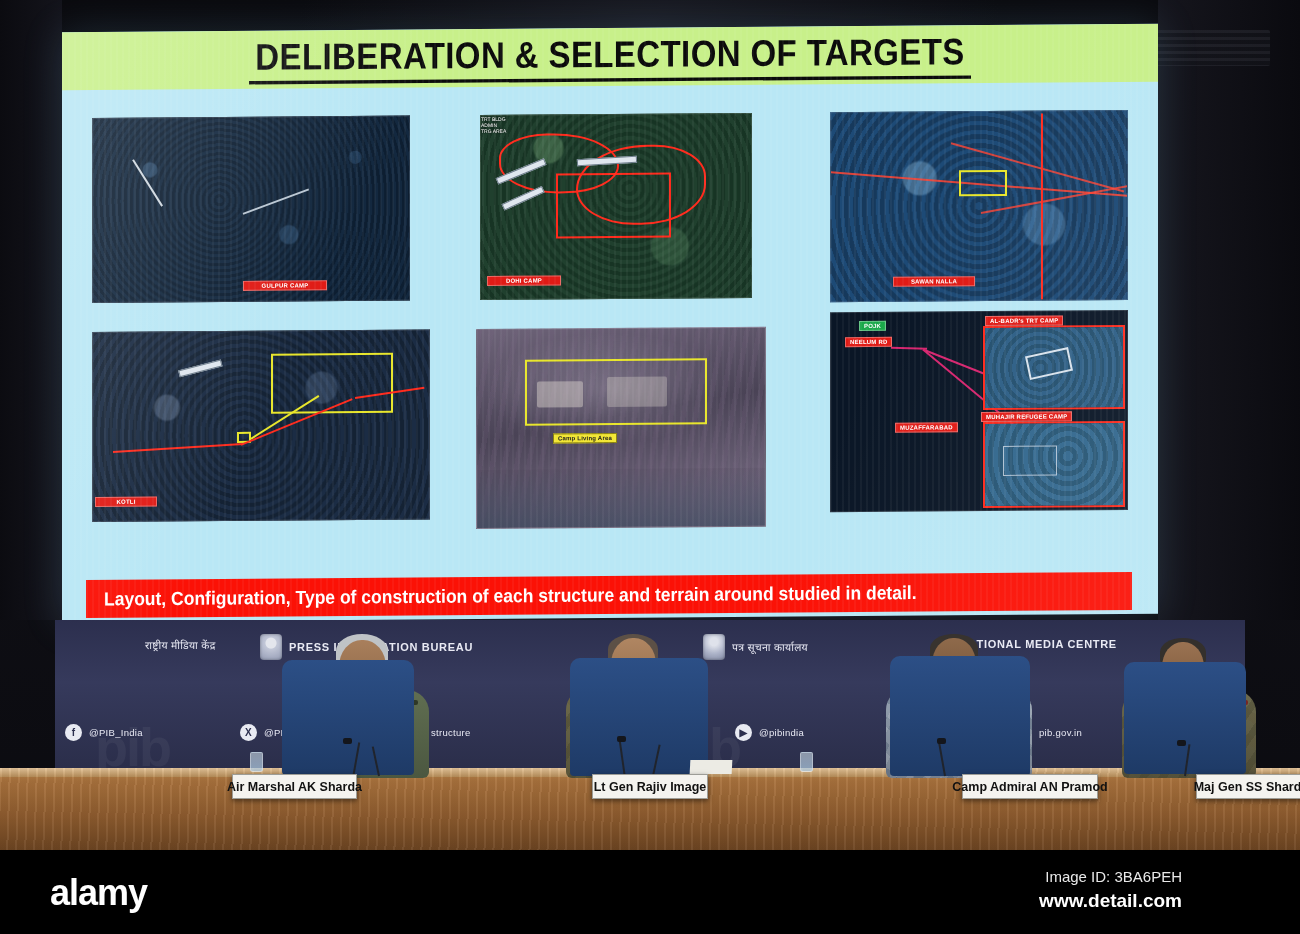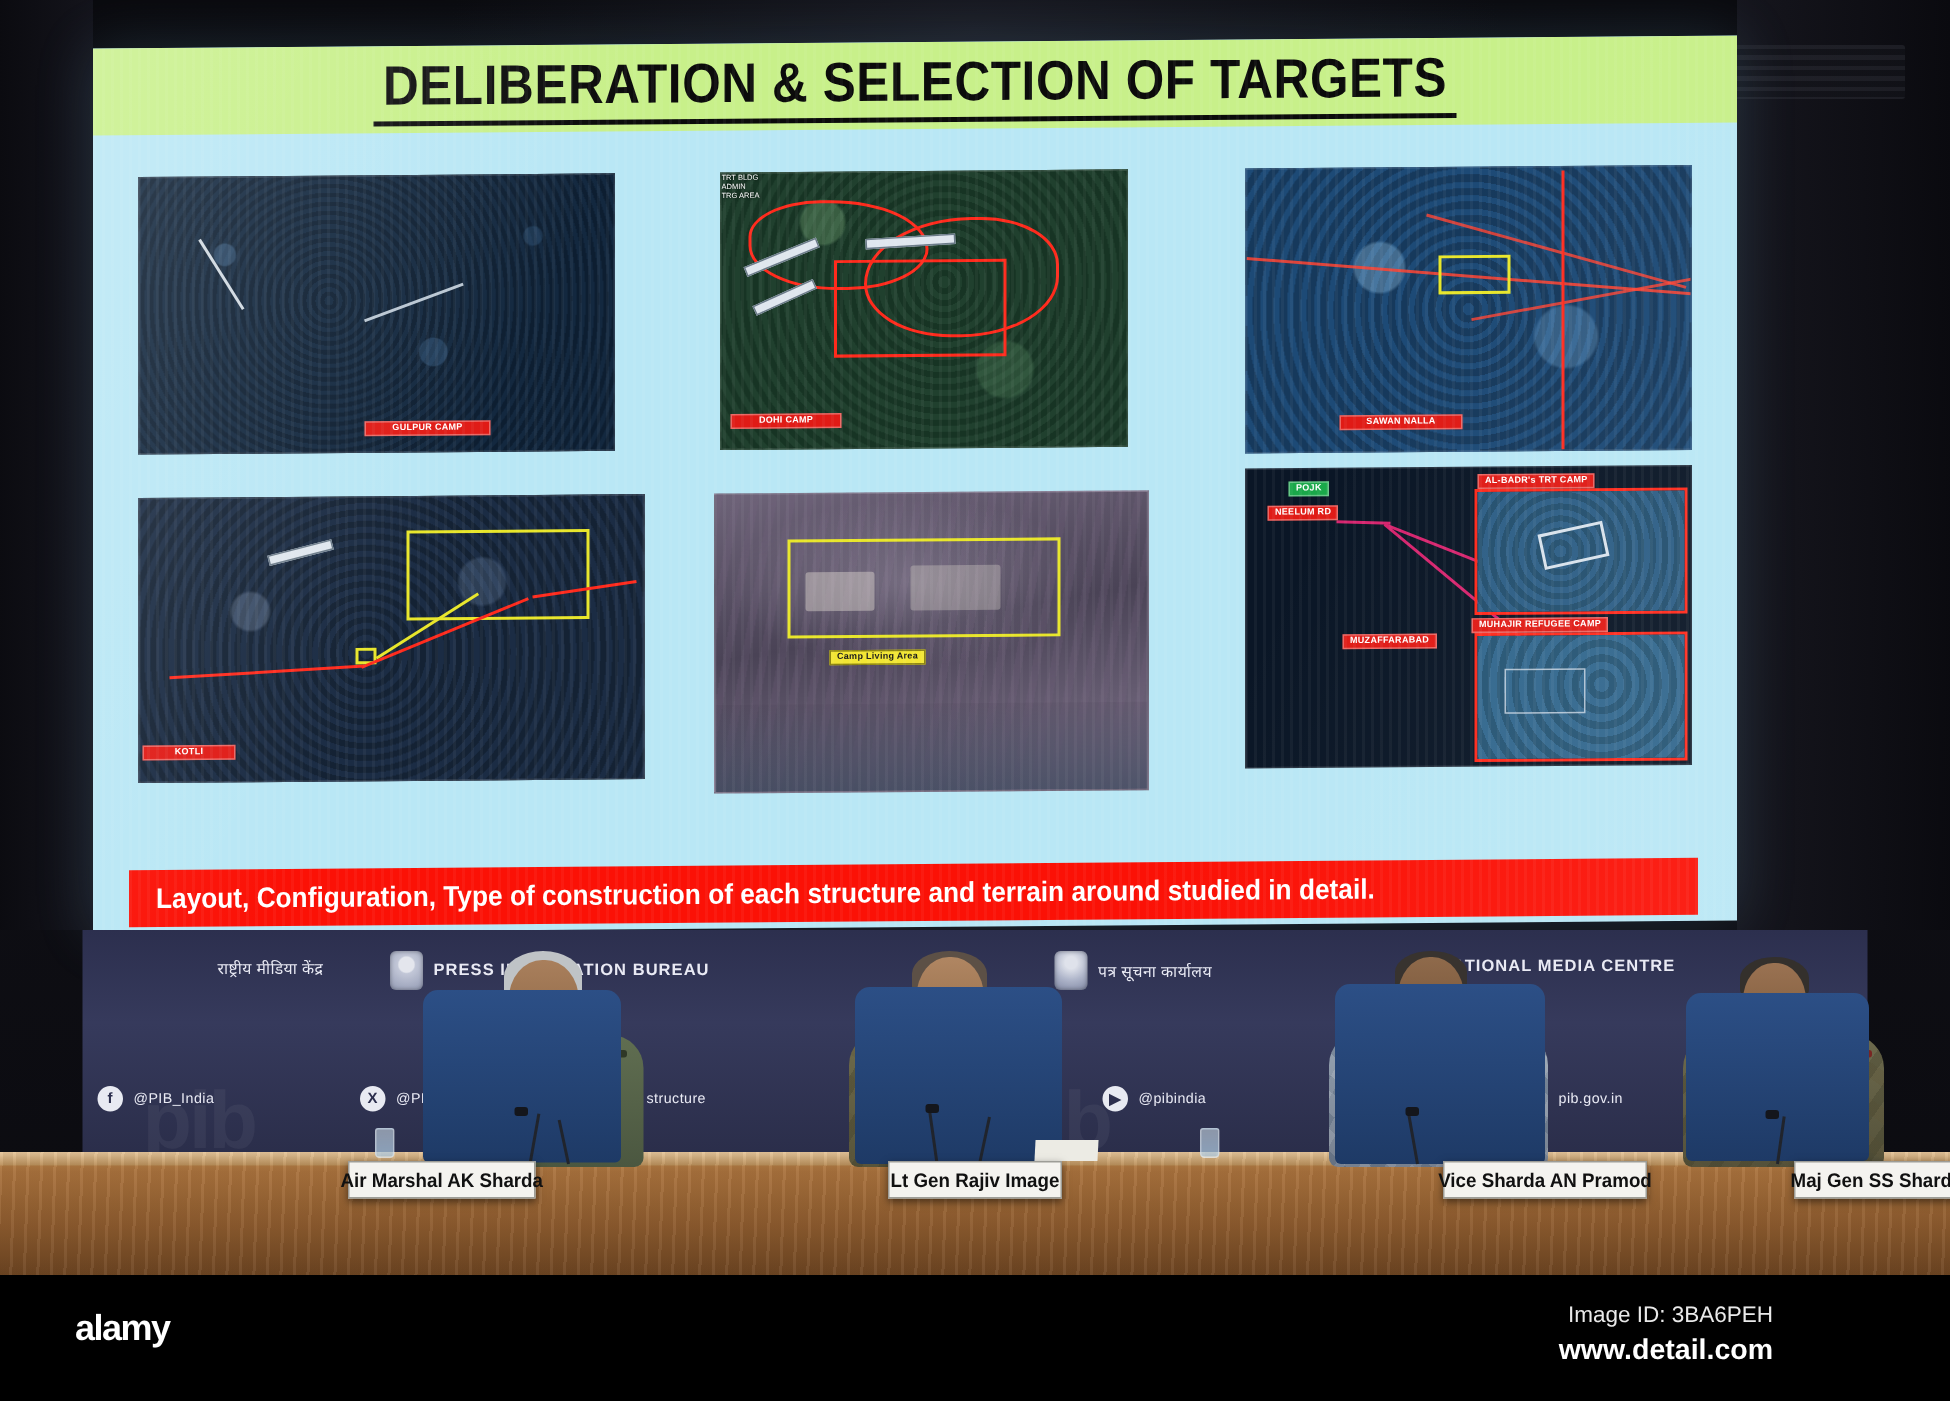--- a/index.html
+++ b/index.html
@@ -226,21 +226,21 @@
     border-radius:2px 2px 3px 3px; border:1px solid rgba(255,255,255,.35);
   }
   .paper { position:absolute; background:#ecebe4; z-index:5; transform:skewX(-3deg); }
 
   
   #footer {
     position:absolute; left:0; bottom:0; width:1300px; height:84px; background:#000;
     z-index:20;
   }
   .alamy-logo {
-    position:absolute; left:50px; top:22px; font-size:24px; font-weight:bold;
+    position:absolute; left:50px; top:22px; font-size:36px; font-weight:bold;
     color:#fff; letter-spacing:-1px; font-family:"Liberation Sans", sans-serif;
   }
   .img-id {
     position:absolute; right:118px; top:18px; font-size:15px; color:#e9e9e9;
     font-family:"Liberation Sans", sans-serif;
   }
   .alamy-url {
     position:absolute; right:118px; top:40px; font-size:19px; font-weight:bold;
     color:#fff; font-family:"Liberation Sans", sans-serif;
   }
@@ -470,21 +470,21 @@
     <div class="table-grain"></div>
   </div>
 
   <div class="nameplate np1">
     <span>Air Marshal AK Sharda</span>
   </div>
   <div class="nameplate np2">
     <span>Lt Gen Rajiv Image</span>
   </div>
   <div class="nameplate np3">
-    <span>Vice Sharda AN Pramod</span>
+    <span>Camp Admiral AN Pramod</span>
   </div>
   <div class="nameplate np4">
     <span>Maj Gen SS Sharda</span>
   </div>
 
 </div>
 
 <div id="footer">
   <div class="alamy-logo">alamy</div>
   <div class="img-id">Image ID: 3BA6PEH</div>

